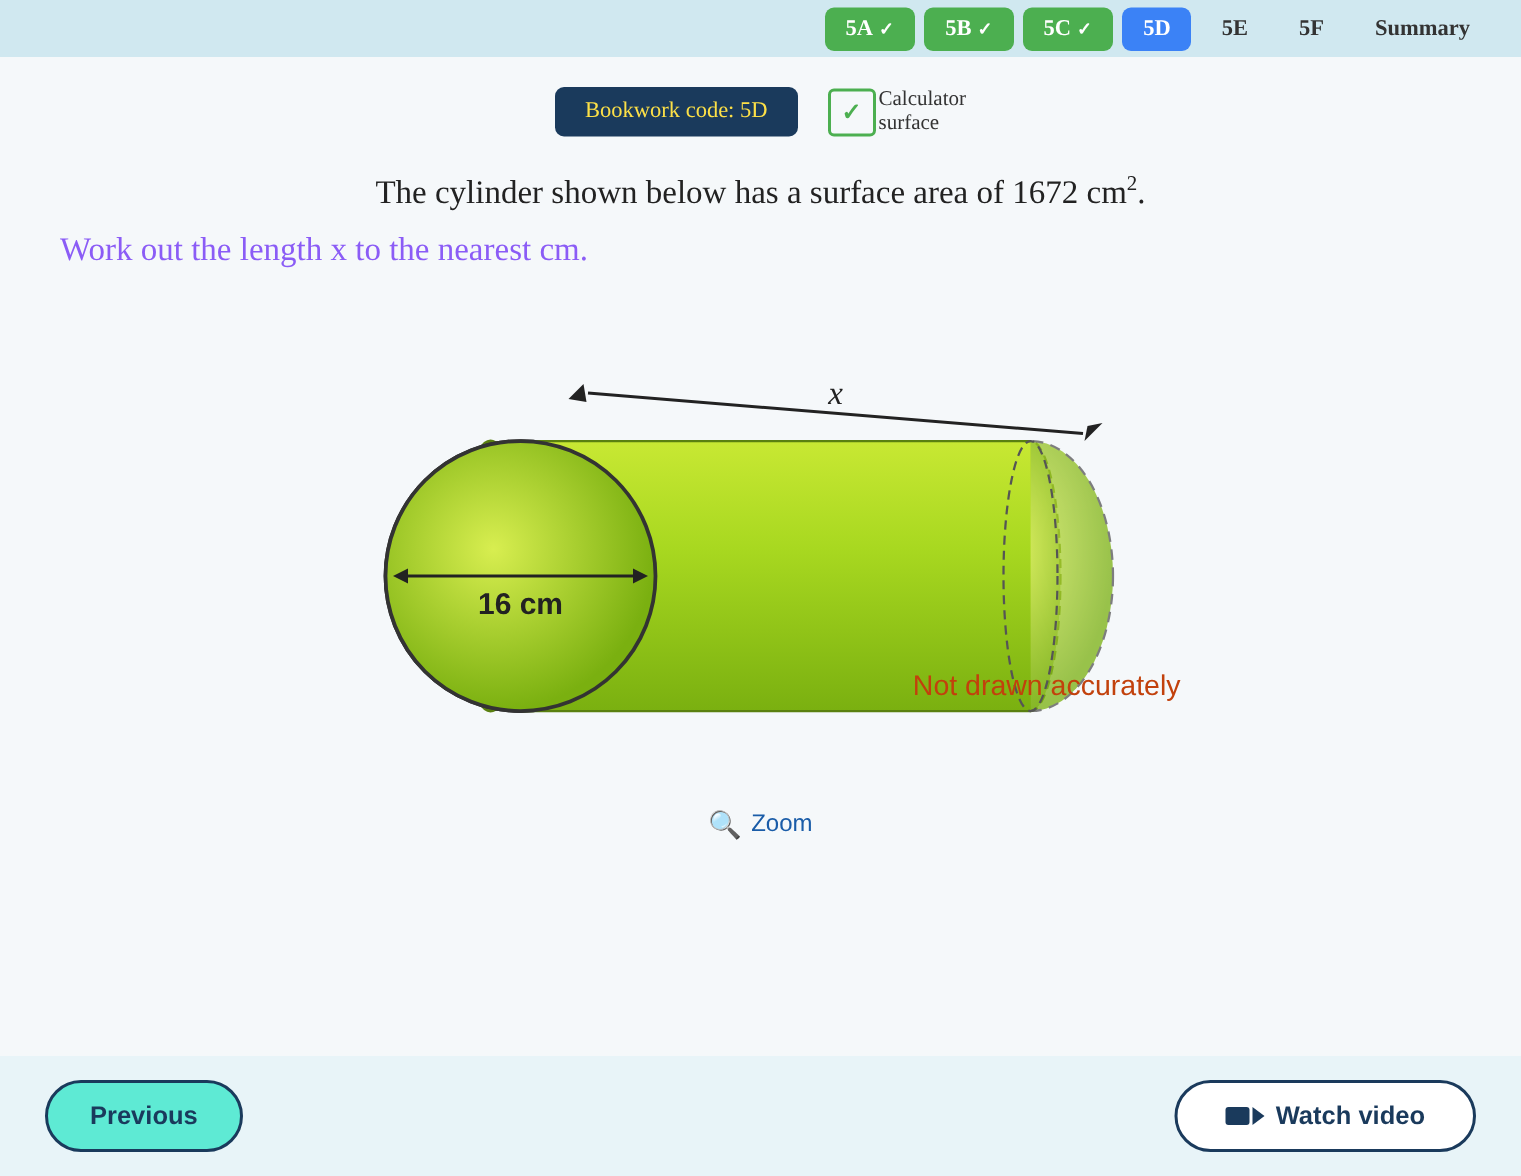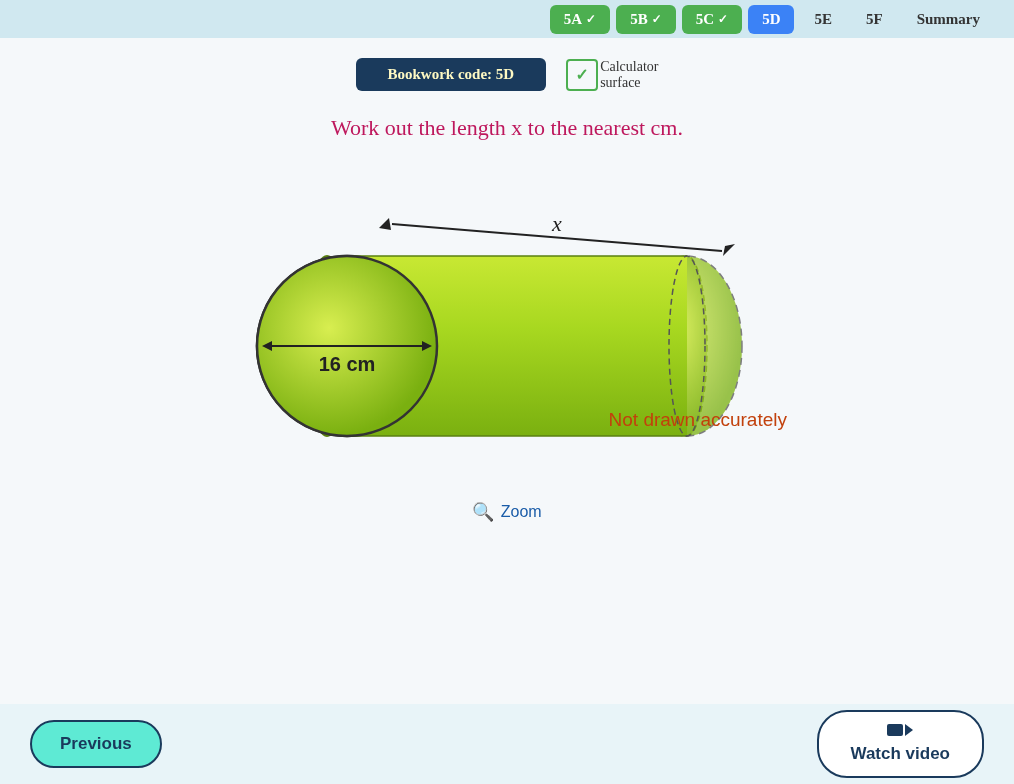--- a/index.html
+++ b/index.html
@@ -65,25 +65,25 @@
     
     .bookwork-bar {
       display: flex;
       align-items: center;
       justify-content: center;
       gap: 20px;
       margin-bottom: 24px;
     }
     .bookwork-code {
       background: #1a3a5c;
-      color: #fef9c3;
-      padding: 8px 32px;
+      color: #fde047;
+      padding: 8px 20px;
       border-radius: 6px;
       font-size: 15px;
-      font-weight: 700;
+      font-weight: 400;
     }
     .calculator-allowed {
       display: flex;
       align-items: flex-end;
       gap: 2px;
       font-size: 14px;
       color: #333;
     }
     .calc-icon {
       width: 32px;
@@ -104,23 +104,23 @@
 
     
     .question-text {
       text-align: center;
       font-size: 22px;
       color: #222;
       margin-bottom: 12px;
       font-family: 'Georgia', serif;
     }
     .question-sub {
-      text-align: center;
+      text-align: left;
       font-size: 22px;
-      color: #be185d;
+      color: #8b5cf6;
       margin-bottom: 30px;
       font-family: 'Georgia', serif;
     }
     sup {
       font-size: 14px;
     }
 
     
     .diagram-container {
       display: flex;
@@ -199,21 +199,20 @@
       border-radius: 30px;
       background: white;
       color: #1a3a5c;
       font-size: 17px;
       font-weight: 600;
       cursor: pointer;
       display: flex;
       align-items: center;
       gap: 8px;
       font-family: Arial, sans-serif;
-      flex-direction: column;
     }
     .video-icon-cam {
       display: flex;
       align-items: center;
       gap: 2px;
     }
     .cam-body {
       width: 16px;
       height: 12px;
       background: #1a3a5c;
@@ -263,20 +262,23 @@
     <div class="bookwork-code">Bookwork code: 5D</div>
     <div class="calculator-allowed">
       <div class="calc-icon"></div>
       <div>
         <div>Calculator</div>
         <div>surface</div>
       </div>
     </div>
   </div>
 
+  <div class="question-text">
+    <span>The cylinder shown below has a surface area of 1672 cm</span><sup>2</sup><span>.</span>
+  </div>
   <div class="question-sub">Work out the length x to the nearest cm.</div>
 
   <div class="diagram-container">
     <svg class="cylinder-svg" viewBox="0 0 580 290">
 
       <defs>
         <linearGradient id="cylGrad" x1="0%" y1="0%" x2="0%" y2="100%">
           <stop offset="0%" style="stop-color:#c8e833;stop-opacity:1"></stop>
           <stop offset="40%" style="stop-color:#a8d820;stop-opacity:1"></stop>
           <stop offset="100%" style="stop-color:#7ab010;stop-opacity:1"></stop>

